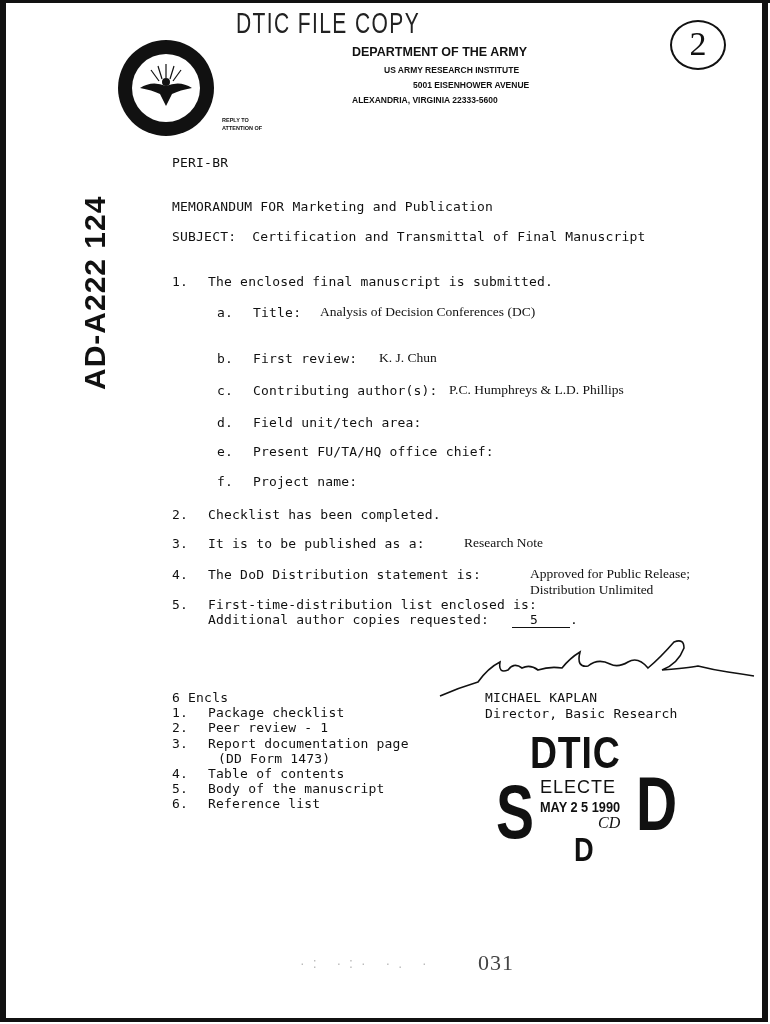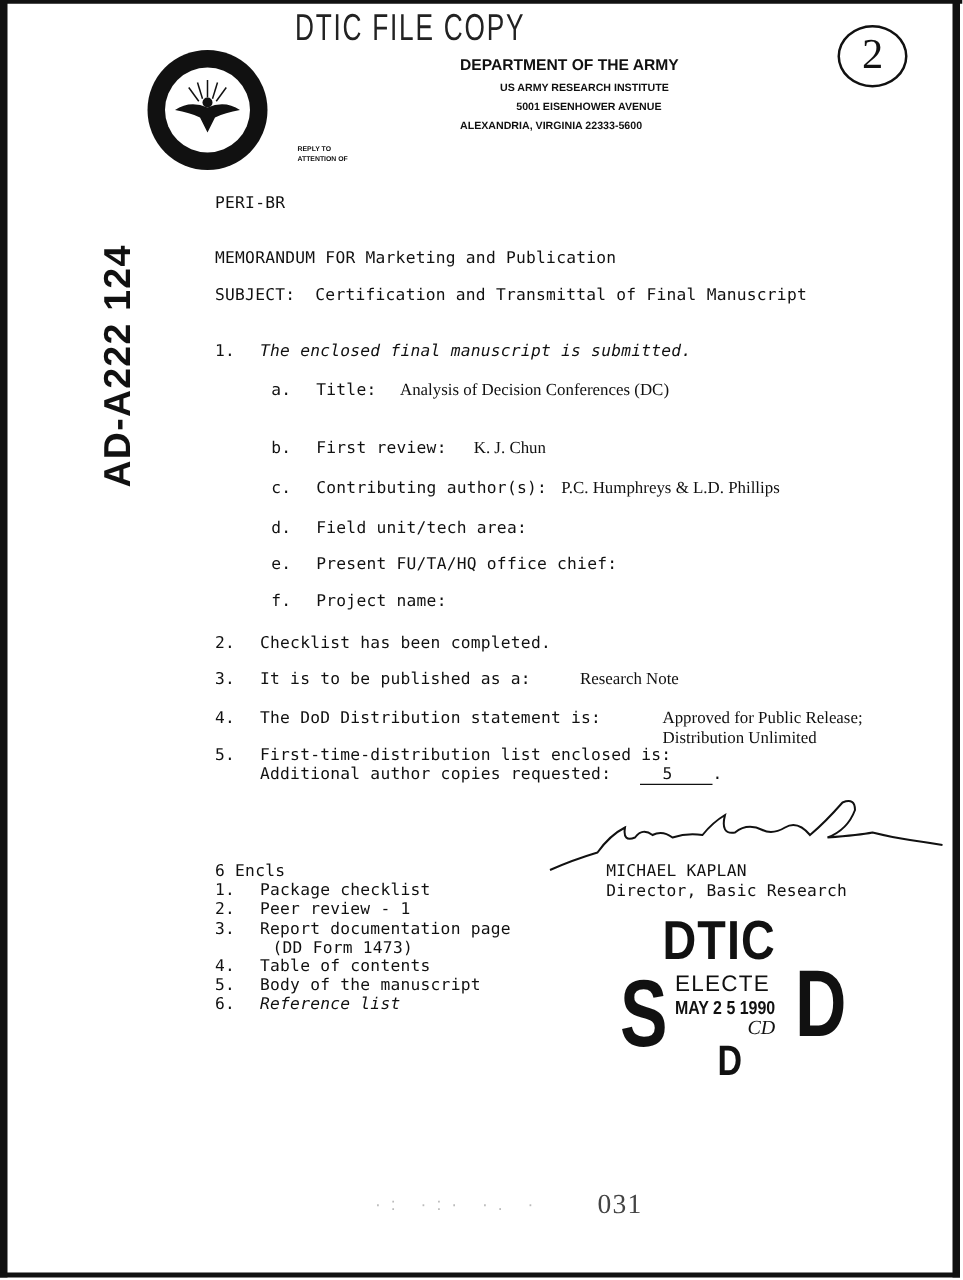--- a/index.html
+++ b/index.html
@@ -4,21 +4,21 @@
 <style>
   html, body { margin:0; padding:0; background:#fff; }
   body { width:770px; height:1024px; position:relative; overflow:hidden; font-family:"DejaVu Sans Mono", monospace; color:#111; }
   .frame-left { position:absolute; left:0; top:0; width:6px; height:1022px; background:#111; }
   .frame-top { position:absolute; left:0; top:0; width:770px; height:3px; background:#111; }
   .frame-right { position:absolute; left:762px; top:0; width:6px; height:1022px; background:#111; }
   .frame-bottom { position:absolute; left:0; top:1018px; width:768px; height:4px; background:#111; }
   .abs { position:absolute; white-space:pre; }
   .mono { font-family:"DejaVu Sans Mono", monospace; font-size:13px; letter-spacing:0.2px; }
   .serif { font-family:"Liberation Serif", serif; font-size:13.5px; letter-spacing:0; }
-  .lh-bold { font-family:"Liberation Sans", sans-serif; font-weight:bold;margin-left:16px; }
+  .lh-bold { font-family:"Liberation Sans", sans-serif; font-weight:bold; }
   .stamp-top { font-family:"Liberation Sans Narrow","Liberation Sans", sans-serif; font-size:30px; color:#222; letter-spacing:2px; transform:scaleX(0.7); transform-origin:left top; }
   .side-id { position:absolute; left:78px; top:390px; transform:rotate(-90deg); transform-origin:left top; font-family:"Liberation Sans", sans-serif; font-weight:bold; font-size:30px; letter-spacing:1px; white-space:nowrap; }
   .circled { position:absolute; left:670px; top:20px; width:52px; height:46px; border:2px solid #111; border-radius:50%; text-align:center; font-family:"Liberation Serif", serif; font-size:34px; line-height:44px; }
   .seal { position:absolute; left:118px; top:40px; width:96px; height:96px; border-radius:50%; background:#111; }
   .seal-inner { position:absolute; left:14px; top:14px; width:68px; height:68px; border-radius:50%; background:#fff; }
   .underline-blank { display:inline-block; border-bottom:1.5px solid #111; }
   .dtic-big { font-family:"Liberation Sans", sans-serif; font-weight:bold; font-size:44px; letter-spacing:1px; transform:scaleX(0.85); transform-origin:left top; }
   .big-letter { font-family:"Liberation Sans", sans-serif; font-weight:bold; font-size:76px; transform:scaleX(0.75); transform-origin:left top; }
 </style>
 </head>
@@ -44,34 +44,34 @@
         <line x1="49" y1="16" x2="41" y2="27"></line>
       </g>
       <path d="M8 34 Q20 26 34 32 Q48 26 60 34 Q48 36 40 40 L34 52 L28 40 Q20 36 8 34 Z" fill="#111"></path>
       <circle cx="34" cy="28" r="4" fill="#111"></circle>
     </svg>
   </div>
 </div>
 
 <div class="abs lh-bold" style="left:352px; top:45px; font-size:12.5px;">DEPARTMENT OF THE ARMY</div>
 <div class="abs lh-bold" style="left:384px; top:65px; font-size:8.5px;">US ARMY RESEARCH INSTITUTE</div>
-<div class="abs lh-bold" style="left:381px; top:80px; font-size:8.5px;padding-left:16px;">5001 EISENHOWER AVENUE</div>
+<div class="abs lh-bold" style="left:397px; top:80px; font-size:8.5px;padding-left:16px;">5001 EISENHOWER AVENUE</div>
 <div class="abs lh-bold" style="left:352px; top:95px; font-size:8.5px;">ALEXANDRIA, VIRGINIA 22333-5600</div>
 <div class="abs lh-bold" style="left:222px; top:117px; font-size:5.5px;">REPLY TO</div>
 <div class="abs lh-bold" style="left:222px; top:125px; font-size:5.5px;">ATTENTION OF</div>
 
 <div class="side-id">AD-A222 124</div>
 
 <div class="abs mono" style="left:172px; top:155px;">PERI-BR</div>
 
 <div class="abs mono" style="left:172px; top:199px;">MEMORANDUM FOR Marketing and Publication</div>
 <div class="abs mono" style="left:172px; top:229px;">SUBJECT:  Certification and Transmittal of Final Manuscript</div>
 
 <div class="abs mono" style="left:172px; top:274px;">1.</div>
-<div class="abs mono" style="left:208px; top:274px;font-style:italic;">The enclosed final manuscript is submitted.</div>
+<div class="abs mono" style="left:208px; top:274px;">The enclosed final manuscript is submitted.</div>
 
 <div class="abs mono" style="left:217px; top:305px;">a.</div>
 <div class="abs mono" style="left:253px; top:305px;">Title:</div>
 <div class="abs serif" style="left:320px; top:304px;">Analysis of Decision Conferences (DC)</div>
 
 <div class="abs mono" style="left:217px; top:351px;">b.</div>
 <div class="abs mono" style="left:253px; top:351px;">First review:</div>
 <div class="abs serif" style="left:379px; top:350px;">K. J. Chun</div>
 
 <div class="abs mono" style="left:217px; top:383px;">c.</div>
@@ -116,21 +116,21 @@
 <div class="abs mono" style="left:172px; top:720px;">2.</div>
 <div class="abs mono" style="left:208px; top:720px;">Peer review - 1</div>
 <div class="abs mono" style="left:172px; top:736px;">3.</div>
 <div class="abs mono" style="left:208px; top:736px;">Report documentation page</div>
 <div class="abs mono" style="left:218px; top:751px;">(DD Form 1473)</div>
 <div class="abs mono" style="left:172px; top:766px;">4.</div>
 <div class="abs mono" style="left:208px; top:766px;">Table of contents</div>
 <div class="abs mono" style="left:172px; top:781px;">5.</div>
 <div class="abs mono" style="left:208px; top:781px;">Body of the manuscript</div>
 <div class="abs mono" style="left:172px; top:796px;">6.</div>
-<div class="abs mono" style="left:208px; top:796px;font-style:italic;">Reference list</div>
+<div class="abs mono" style="left:208px; top:796px;">Reference list</div>
 
 <div>
   <div class="abs dtic-big" style="left:530px; top:728px;">DTIC</div>
   <div class="abs" style="left:540px; top:777px; font-family:'Liberation Sans',sans-serif; font-size:18px; letter-spacing:1px;">ELECTE</div>
   <div class="abs" style="left:540px; top:798px; font-family:'Liberation Sans',sans-serif; font-weight:bold; font-size:15px; transform:scaleX(0.85); transform-origin:left top;">MAY 2 5 1990</div>
   <div class="abs big-letter" style="left:496px; top:768px;">S</div>
   <div class="abs big-letter" style="left:636px; top:760px;">D</div>
   <div class="abs" style="left:574px; top:830px; font-family:'Liberation Sans',sans-serif; font-weight:bold; font-size:34px; transform:scaleX(0.8); transform-origin:left top;">D</div>
   <div class="abs" style="left:598px; top:814px; font-family:'Liberation Serif',serif; font-style:italic; font-size:16px;">CD</div>
 </div>

